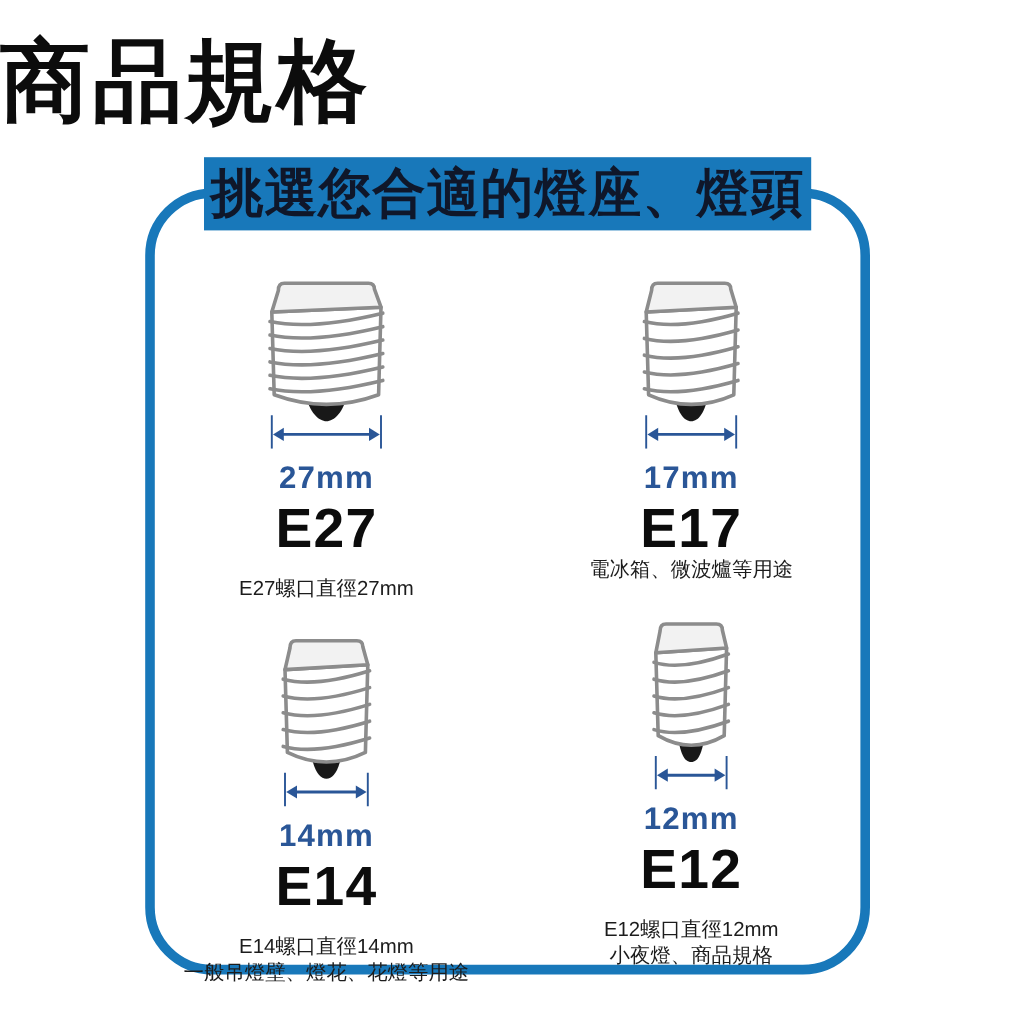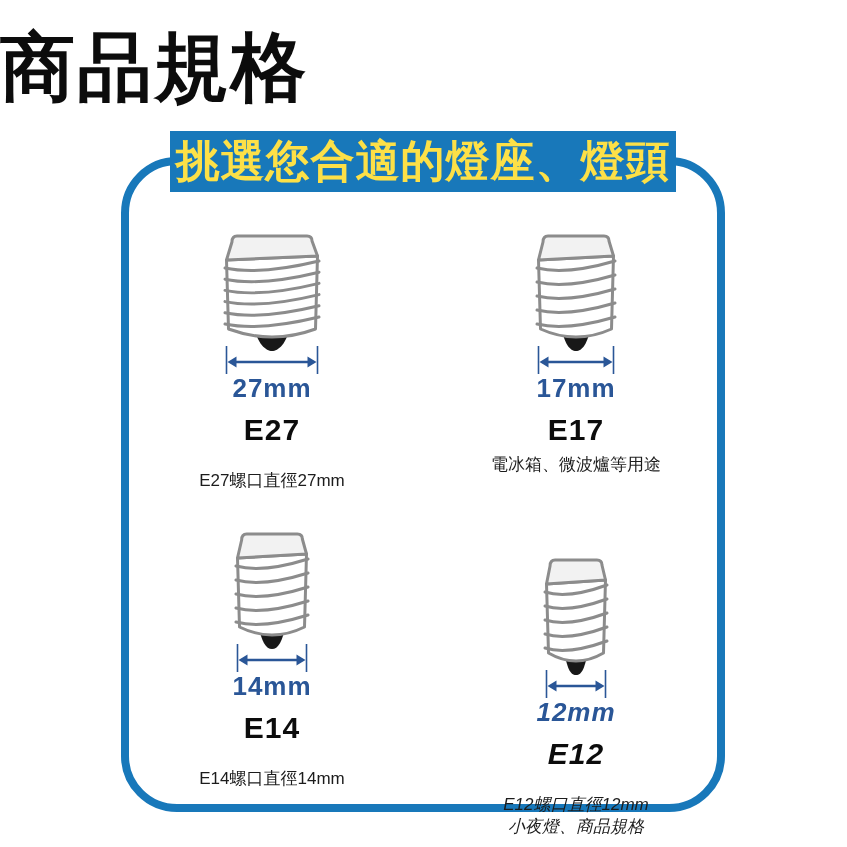--- a/index.html
+++ b/index.html
@@ -28,54 +28,54 @@
     border:8px solid var(--accent);
     border-radius:56px;
     box-sizing:border-box;
     background:transparent;
   }
   .banner{
     position:absolute;
     left:170px;top:131px;
     width:506px;height:61px;
     background:var(--accent);
-    color:#fde047;
+    color:#0f172a;
     display:flex;align-items:center;justify-content:center;
     font-size:44px;
     font-weight:700;
     letter-spacing:1px;
     white-space:nowrap;
     z-index:3;
   }
   .cell{
     position:absolute;
     width:260px;
     display:flex;
     flex-direction:column;
     align-items:center;
     text-align:center;
     z-index:2;
   }
   .cell.c0{left:142px;top:232px;}
   .cell.c1{left:446px;top:232px;justify-content:center;}
   .cell.c2{left:142px;top:530px;}
-  .cell.c3{left:446px;top:556px;font-style:italic;}
+  .cell.c3{left:446px;top:516px;}
   .bulb-box{display:block;line-height:0;}
   .arrow-box{display:block;line-height:0;margin-top:-16px;}
   .mm-label{
-    margin-top:0;
+    margin-top:10px;
     font-size:26px;
     font-weight:700;
     letter-spacing:1px;
     color:var(--measure);
     line-height:28px;
   }
   .socket-name{
     margin-top:4px;
-    font-size:30px;
+    font-size:46px;
     font-weight:700;
     letter-spacing:1px;
     color:var(--heading);
     line-height:48px;
   }
   .desc-line1,.desc-line2{
     font-size:17px;
     color:var(--desc);
     line-height:22px;
     white-space:nowrap;
@@ -154,20 +154,21 @@
     <div class="arrow-box"><svg width="86" height="34" viewBox="0 0 86 34" xmlns="http://www.w3.org/2000/svg">
     <line x1="8.5" y1="6" x2="8.5" y2="34" stroke="#2a5697" stroke-width="1.6"></line>
     <line x1="77.5" y1="6" x2="77.5" y2="34" stroke="#2a5697" stroke-width="1.6"></line>
     <line x1="15.5" y1="22" x2="70.5" y2="22" stroke="#2a5697" stroke-width="2.4"></line>
     <polygon points="9.5,22 18.5,16.5 18.5,27.5" fill="#2a5697"></polygon>
     <polygon points="76.5,22 67.5,16.5 67.5,27.5" fill="#2a5697"></polygon>
   </svg></div>
     <div class="mm-label">14mm</div>
     <div class="socket-name">E14</div>
     <div class="desc-line1">E14螺口直徑14mm</div>
+    <div class="desc-line2">一般吊燈壁、燈花、花燈等用途</div>
   </section>
 
   <section class="cell c3">
     <div class="bulb-box"><svg width="76" height="124" viewBox="0 0 76 124" xmlns="http://www.w3.org/2000/svg">
     <path d="M 26 94 C 29 112 32 119 38 119 C 44 119 47 112 50 94 Z" fill="#181818"></path>
     <path d="M 8.5 28 L 67.5 24 L 65.5 97 Q 38 113 10.5 97 Z" fill="#ffffff" stroke="#8c8c8c" stroke-width="3" stroke-linejoin="round"></path>
     <path d="M 12.04 10 Q 12.04 4 17.04 4 L 58.96 4 Q 63.96 4 63.96 9 L 67.5 24 L 8.5 28 Z" fill="#f2f2f2" stroke="#8c8c8c" stroke-width="3" stroke-linejoin="round"></path>
     <path d="M 7 36 C 26.2 42 49.8 36 69 29" fill="none" stroke="#8c8c8c" stroke-width="3" stroke-linecap="round"></path>
           <path d="M 7 50 C 26.2 56 49.8 50 69 43" fill="none" stroke="#8c8c8c" stroke-width="3" stroke-linecap="round"></path>
           <path d="M 7 64 C 26.2 70 49.8 64 69 57" fill="none" stroke="#8c8c8c" stroke-width="3" stroke-linecap="round"></path>

